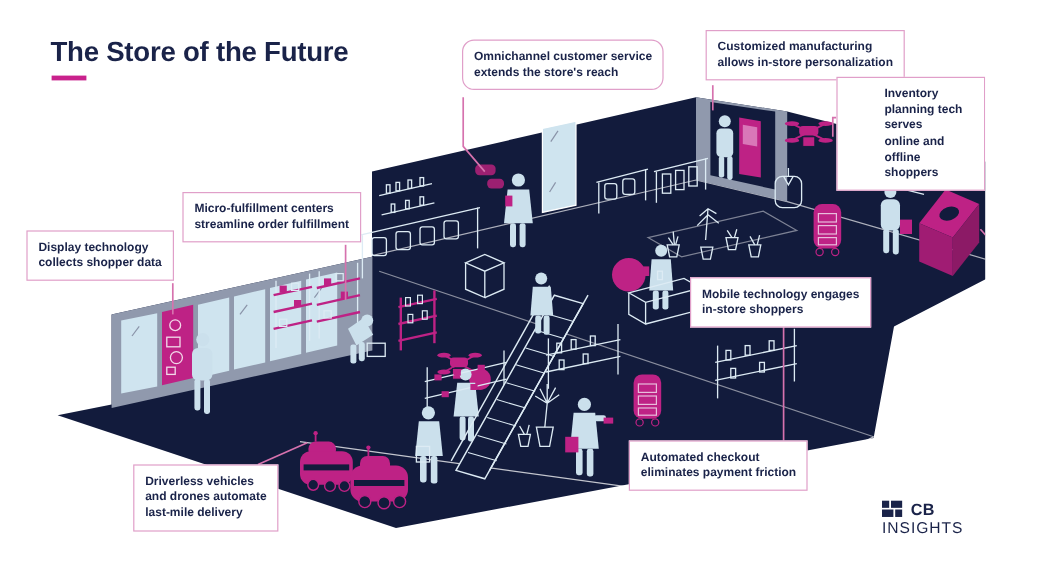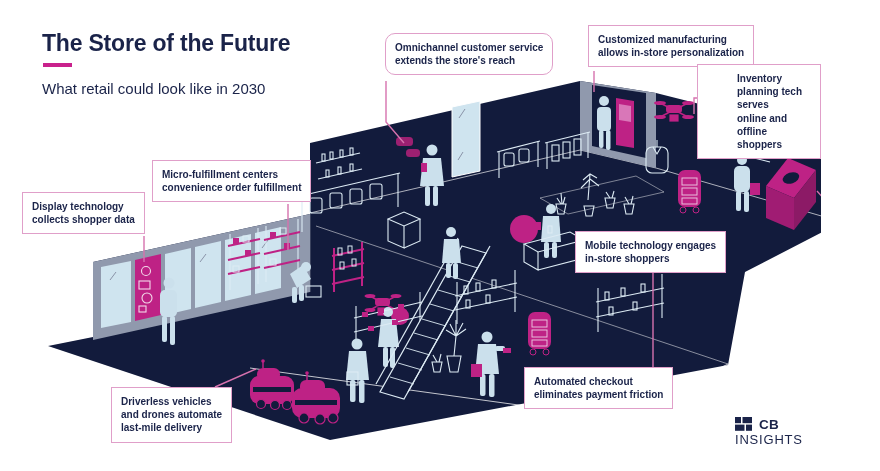--- a/index.html
+++ b/index.html
@@ -416,26 +416,25 @@
       <path d="M594,71 L594,92"></path>
       <path d="M697,98 L694,98 L694,114"></path>
       <path d="M653,271 L653,367"></path>
       <path d="M825,277 L825,200 L817,191"></path>
       <path d="M215,387 L256,369"></path>
     </g>
   </svg>
 
   <div class="hdr-title">The Store of the Future</div>
   <div class="hdr-rule"></div>
-  <div class="hdr-sub">What retail could look like in 2030</div>
 
   <div class="callout c-display">Display technology
 collects shopper data</div>
   <div class="callout c-micro">Micro-fulfillment centers
-convenience order fulfillment</div>
+streamline order fulfillment</div>
   <div class="callout c-omni">Omnichannel customer service
 extends the store's reach</div>
   <div class="callout c-custom">Customized manufacturing
 allows in-store personalization</div>
   <div class="callout c-inventory">Inventory planning tech serves
 online and offline shoppers</div>
   <div class="callout c-mobile">Mobile technology engages
 in-store shoppers</div>
   <div class="callout c-checkout">Automated checkout
 eliminates payment friction</div>

